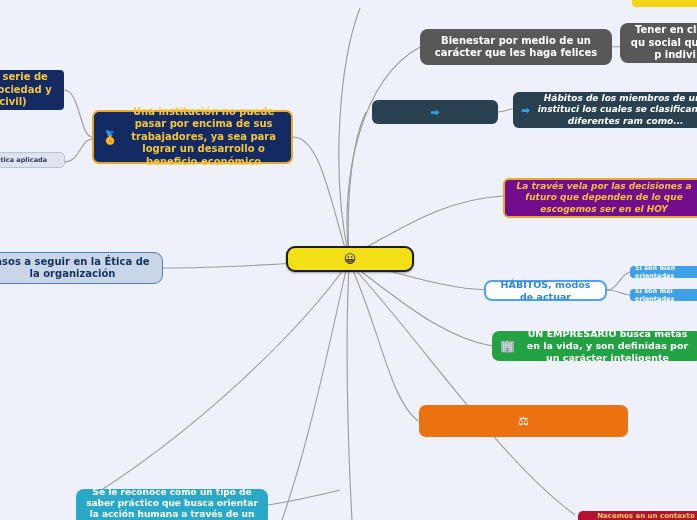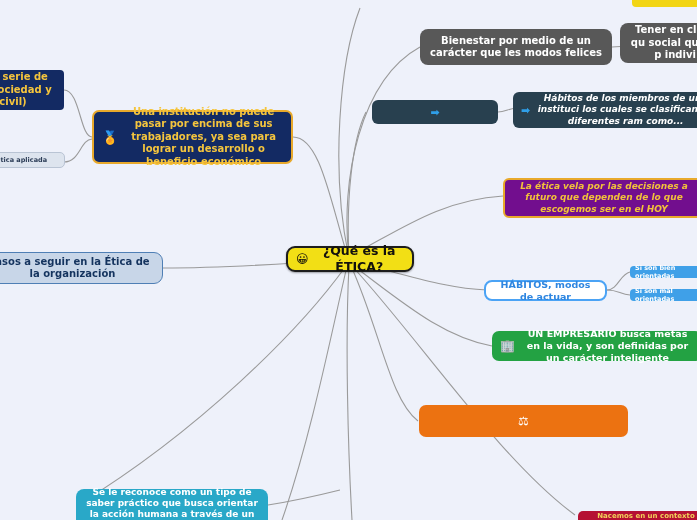--- a/index.html
+++ b/index.html
@@ -238,38 +238,38 @@
 
   <div class="node n-lightblue" style="left:-18px; top:252px; width:181px; height:32px;">
     <span class="txt">asos a seguir en la Ética de la organización</span>
   </div>
 
   <div class="node n-slate" style="left:372px; top:100px; width:126px; height:24px;">
     <span class="ico" style="font-size:11px;color:#2f9fe8;">➡</span>
   </div>
 
   <div class="node n-gray" style="left:420px; top:29px; width:192px; height:36px;">
-    <span class="txt">Bienestar por medio de un carácter que les modos felices</span>
+    <span class="txt">Bienestar por medio de un carácter que les haga felices</span>
   </div>
 
   <div class="node n-gray" style="left:620px; top:23px; width:110px; height:40px;">
     <span class="txt">Tener en claro qu social que le p indivi</span>
   </div>
 
   <div class="node n-slate n-slate-i" style="left:513px; top:92px; width:210px; height:36px;">
     <span class="ico" style="font-size:11px;color:#2f9fe8;">➡</span>
     <span class="txt">Hábitos de los miembros de una instituci los cuales se clasifican en diferentes ram como...</span>
   </div>
 
   <div class="node n-yellowclip" style="left:632px; top:-6px; width:90px; height:13px;">
     <span class="txt"></span>
   </div>
 
   <div class="node n-purple" style="left:503px; top:178px; width:202px; height:40px;">
-    <span class="txt">La ética vela por las decisiones a futuro que dependen de lo que escogemos ser en el HOY</span>
+    <span class="txt">La través vela por las decisiones a futuro que dependen de lo que escogemos ser en el HOY</span>
   </div>
 
   <div class="node n-outline" style="left:484px; top:280px; width:123px; height:21px;">
     <span class="txt">HÁBITOS, modos de actuar</span>
   </div>
 
   <div class="node n-chip" style="left:630px; top:266px; width:82px; height:12px;">
     <span class="txt">Si son bien orientadas</span>
   </div>
   <div class="node n-chip" style="left:630px; top:289px; width:82px; height:12px;">
@@ -288,16 +288,15 @@
   <div class="node n-cyan" style="left:76px; top:489px; width:192px; height:40px;">
     <span class="txt">Se le reconoce como un tipo de saber práctico que busca orientar la acción humana a través de un camino racional</span>
   </div>
 
   <div class="node n-crimson" style="left:578px; top:511px; width:136px; height:20px;">
     <span class="txt">Nacemos en un contexto social y c</span>
   </div>
 
   <div class="node n-center" style="left:286px; top:246px; width:128px; height:26px;">
     <span class="ico" style="font-size:12px;">😀</span>
-    <span class="txt">¿Qué es la ÉTICA?</span>
   </div>
 
 </div>
 
 </body></html>

